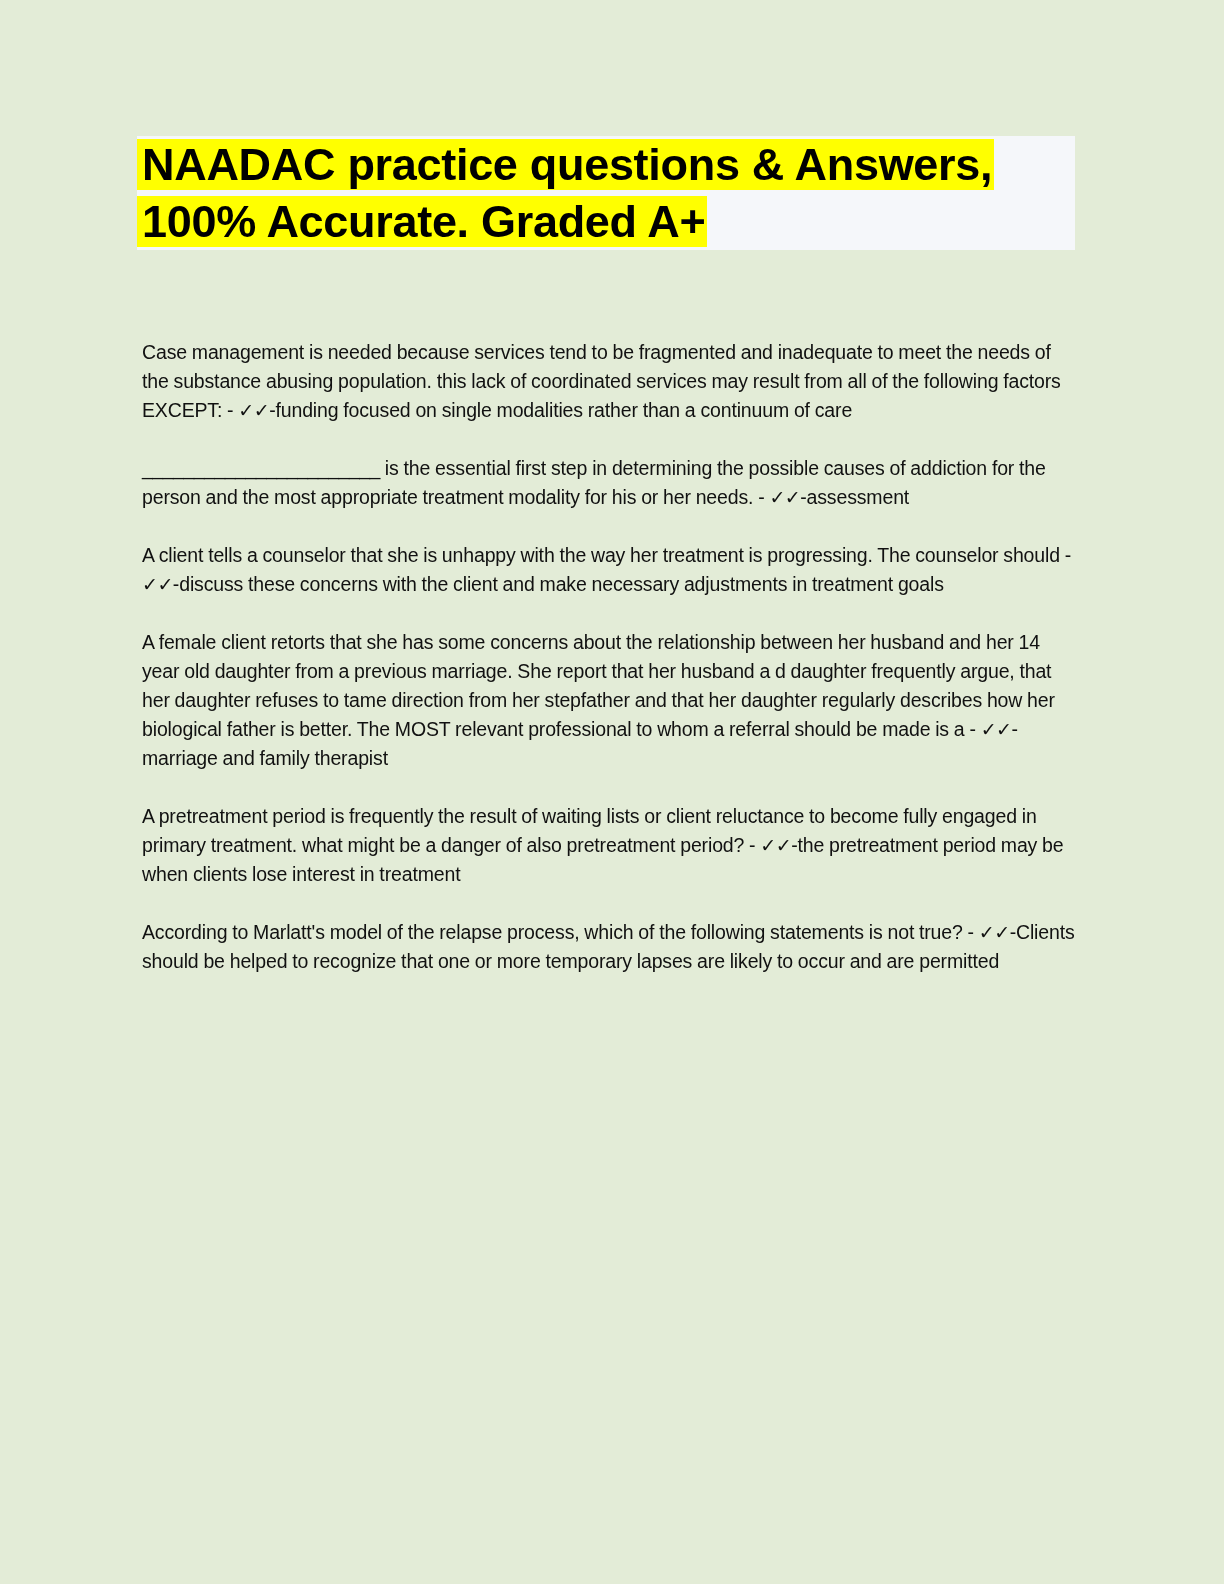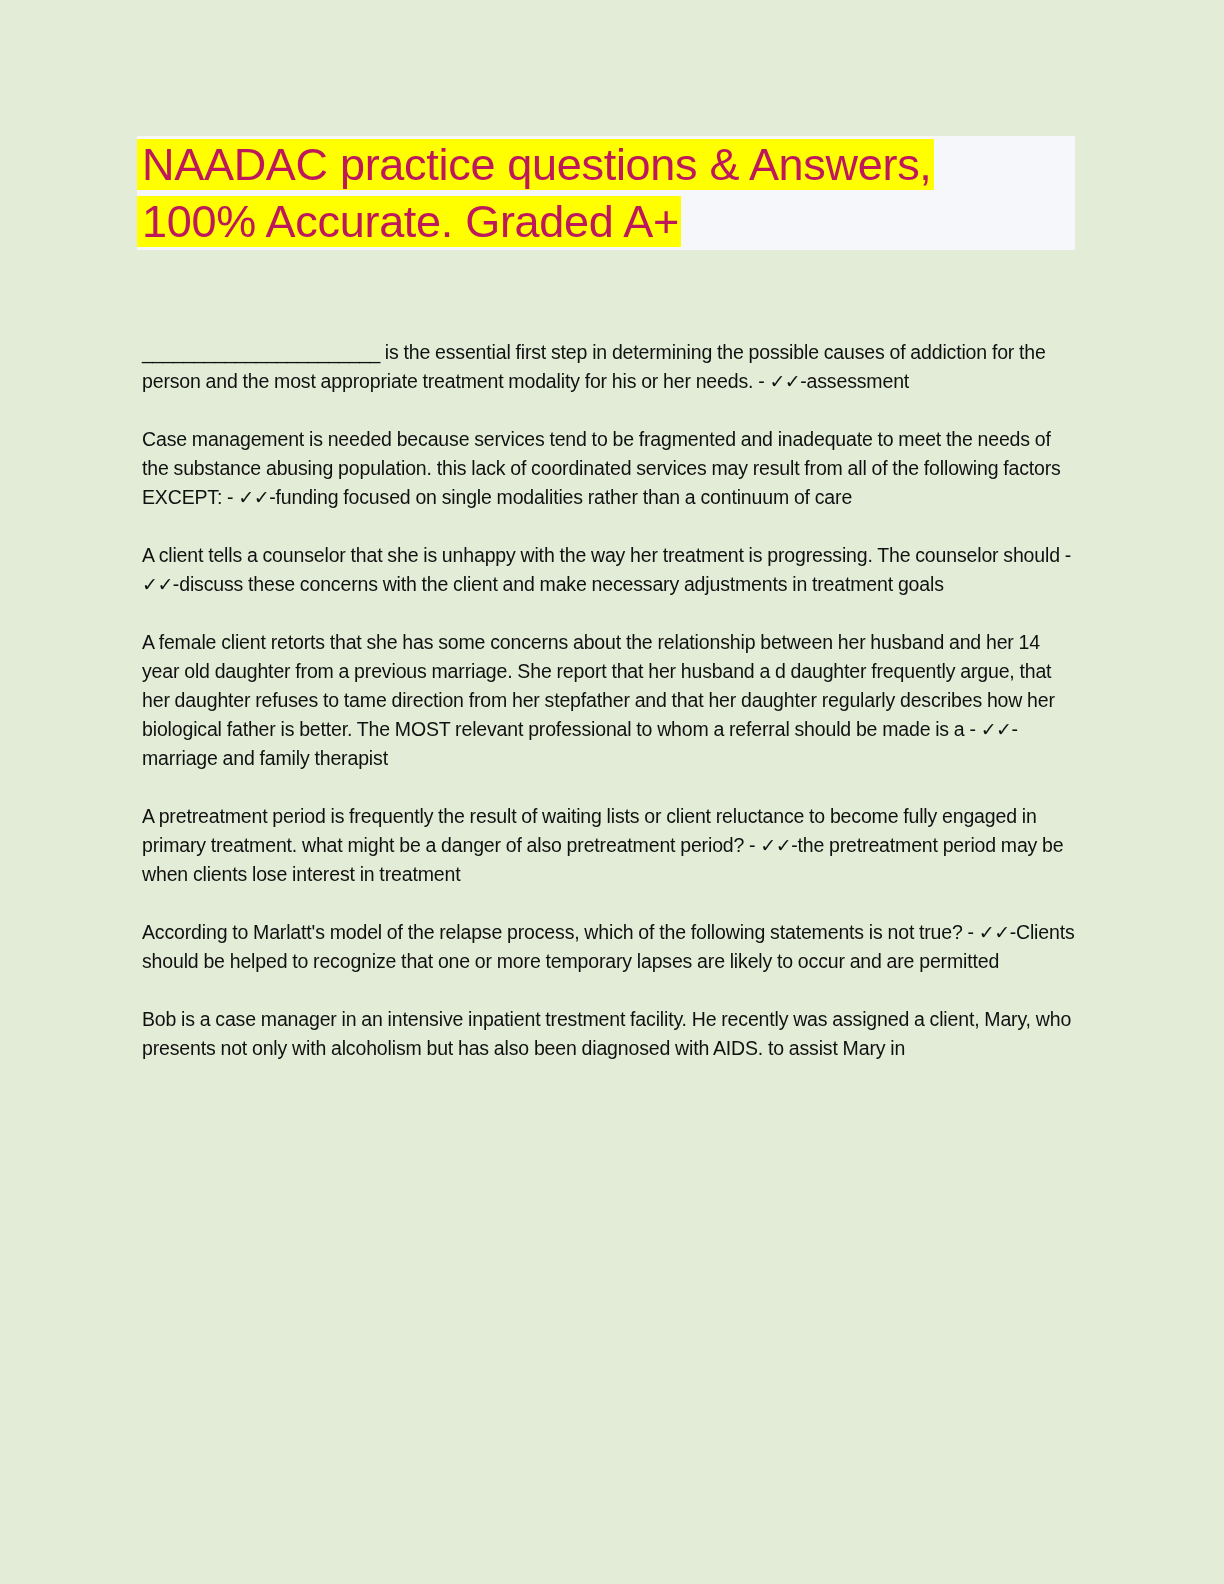--- a/index.html
+++ b/index.html
@@ -28,24 +28,24 @@
   .title-block {
     position: absolute;
     left: 137px;
     top: 136px;
     width: 938px;
     background: #f5f7fa;
     padding: 0;
   }
   .title-line {
     font-family: "Liberation Sans", sans-serif;
-    font-weight: normal;
+    font-weight: bold;
     font-size: 45px;
     line-height: 57px;
-    color: #be185d;
+    color: #000000;
     letter-spacing: -0.3px;
     white-space: pre;
   }
   .title-line .hl {
     background: #ffff00;
     padding: 0 2px 0 5px;
     box-decoration-break: clone;
     -webkit-box-decoration-break: clone;
   }
   .title-line.second {
@@ -86,30 +86,29 @@
 
 <div class="page">
 
   <div class="title-block">
     <div class="title-line first"><span class="hl">NAADAC practice questions &amp; Answers,</span></div>
     <div class="title-line second"><span class="hl">100% Accurate. Graded A+</span></div>
   </div>
 
   <div class="body-area">
 
+    <p class="para"><span>Case management is needed because services tend to be fragmented and inadequate to meet the needs of the substance abusing population. this lack of coordinated services may result from all of the following factors EXCEPT: - </span><span class="check">✓✓</span><span>-funding focused on single modalities rather than a continuum of care</span></p>
+
     <p class="para"><span class="blank">__________________</span><span class="blank">_____</span><span> is the essential first step in determining the possible causes of addiction for the person and the most appropriate treatment modality for his or her needs. - </span><span class="check">✓✓</span><span>-assessment</span></p>
-
-    <p class="para"><span>Case management is needed because services tend to be fragmented and inadequate to meet the needs of the substance abusing population. this lack of coordinated services may result from all of the following factors EXCEPT: - </span><span class="check">✓✓</span><span>-funding focused on single modalities rather than a continuum of care</span></p>
 
     <p class="para"><span>A client tells a counselor that she is unhappy with the way her treatment is progressing. The counselor should - </span><span class="check">✓✓</span><span>-discuss these concerns with the client and make necessary adjustments in treatment goals</span></p>
 
     <p class="para"><span>A female client retorts that she has some concerns about the relationship between her husband and her 14 year old daughter from a previous marriage. She report that her husband a d daughter frequently argue, that her daughter refuses to tame direction from her stepfather and that her daughter regularly describes how her biological father is better. The MOST relevant professional to whom a referral should be made is a - </span><span class="check">✓✓</span><span>-marriage and family therapist</span></p>
 
 
     <p class="para"><span>A pretreatment period is frequently the result of waiting lists or client reluctance to become fully engaged in primary treatment. what might be a danger of also pretreatment period? - </span><span class="check">✓✓</span><span>-the pretreatment period may be when clients lose interest in treatment</span></p>
 
     <p class="para"><span>According to Marlatt's model of the relapse process, which of the following statements is not true? - </span><span class="check">✓✓</span><span>-Clients should be helped to recognize that one or more temporary lapses are likely to occur and are permitted</span></p>
 
-    <p class="para"><span>Bob is a case manager in an intensive inpatient trestment facility. He recently was assigned a client, Mary, who presents not only with alcoholism but has also been diagnosed with AIDS. to assist Mary in</span></p>
 
   </div>
 
 </div>
 
 </body></html>

